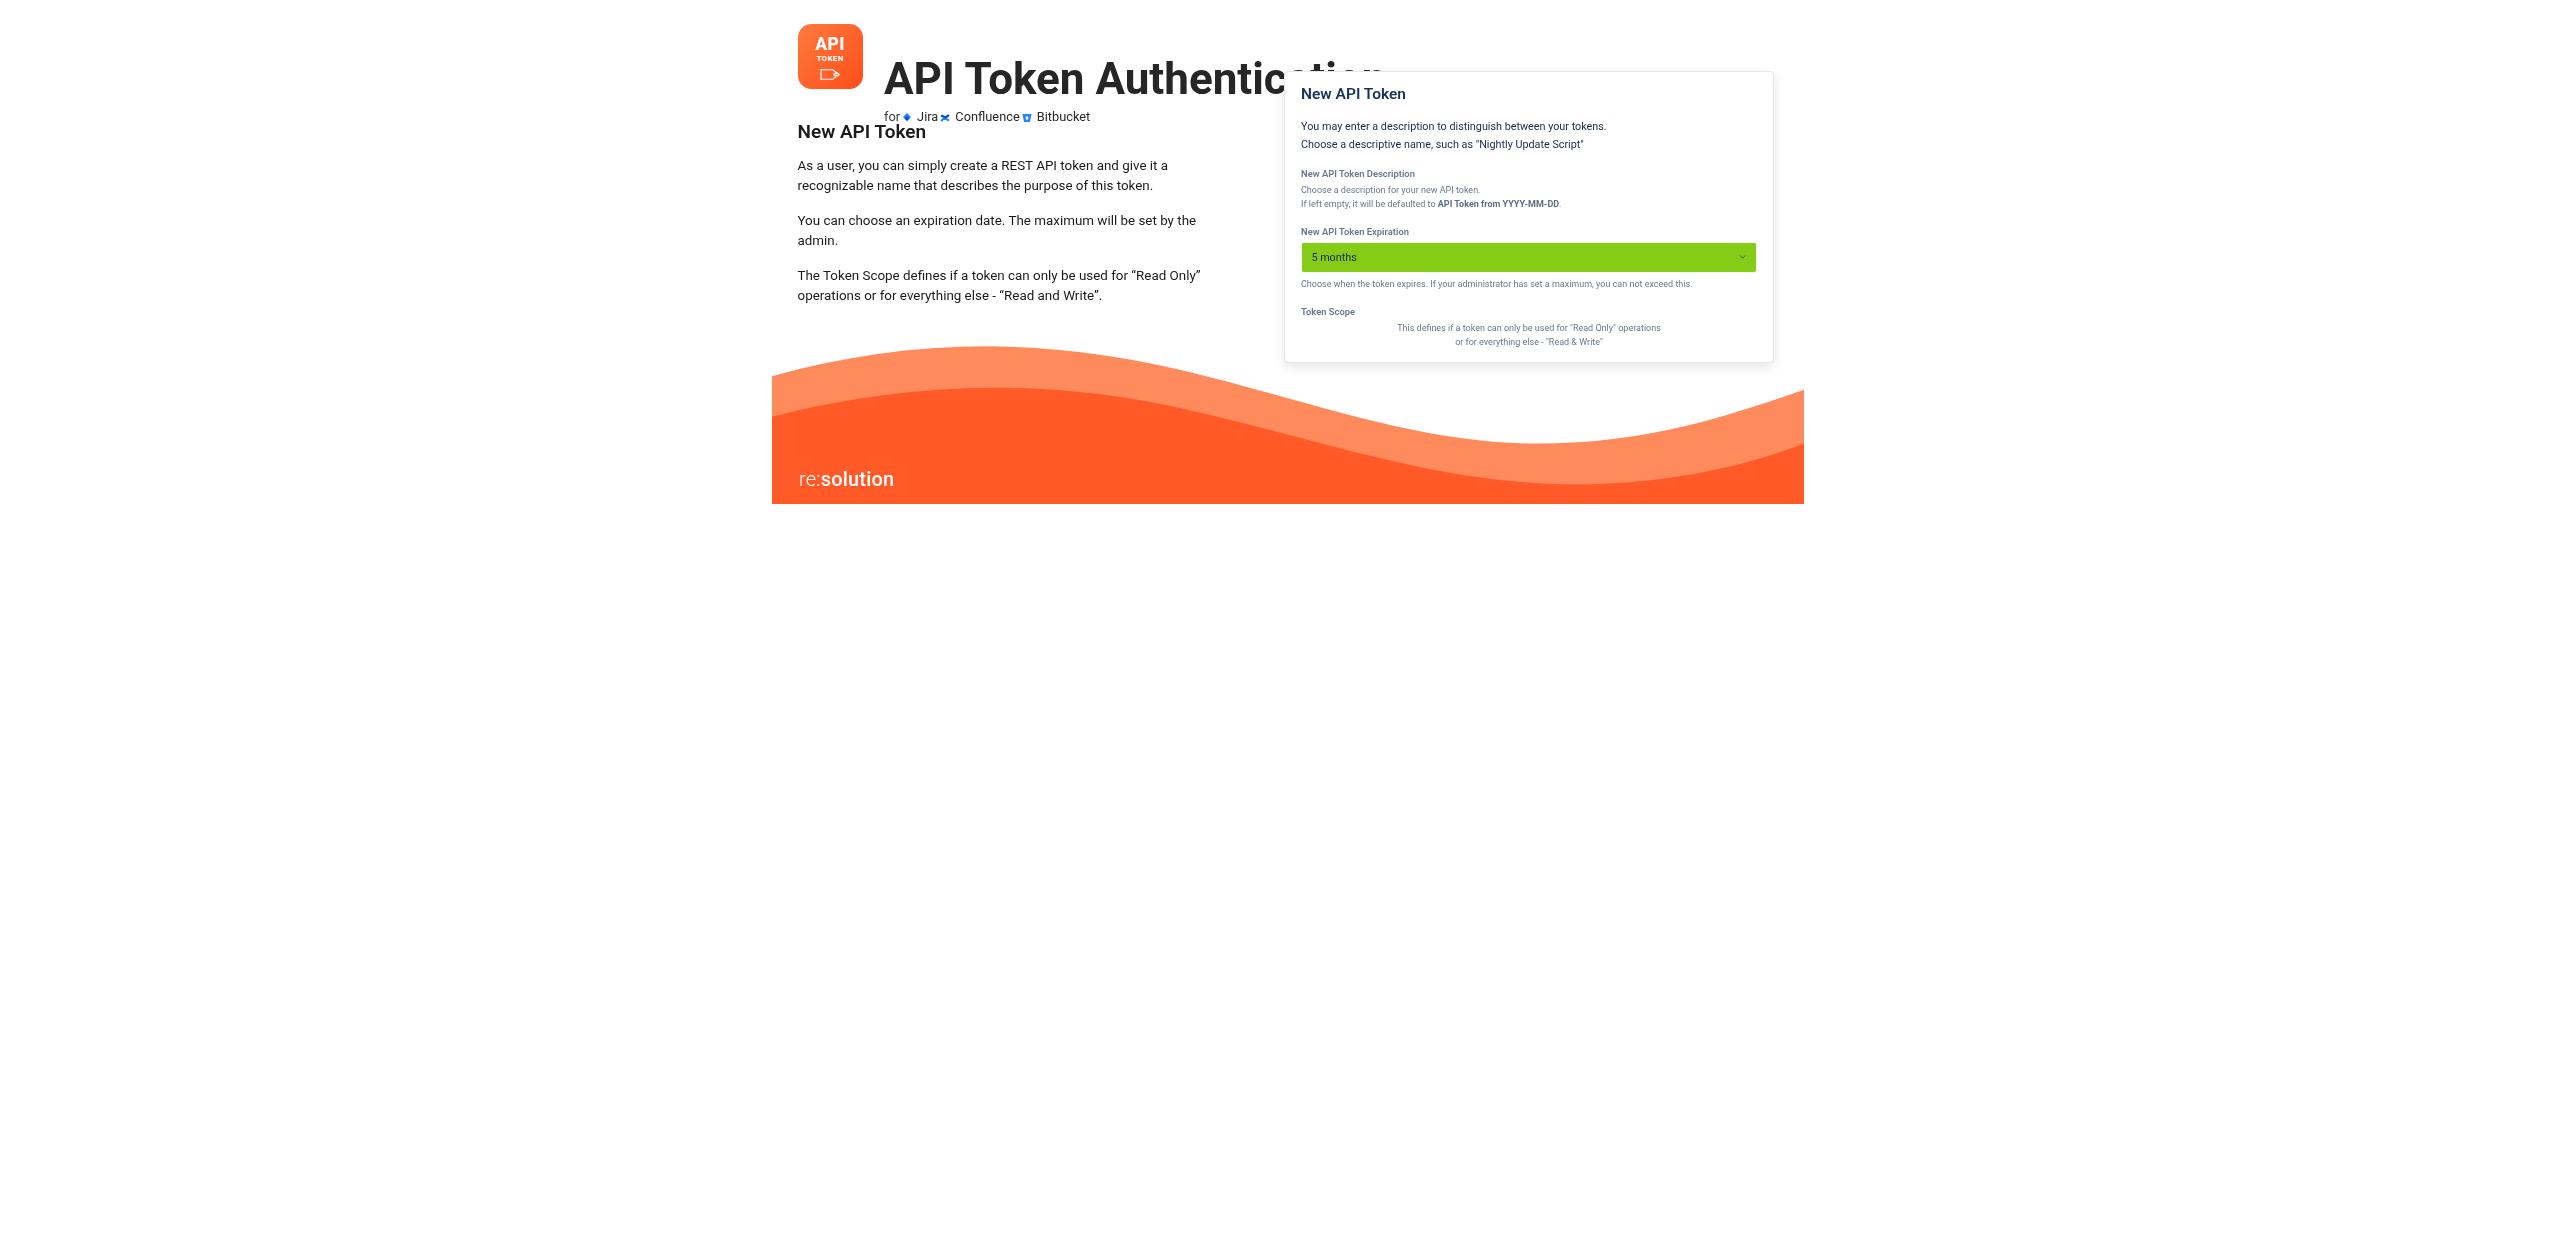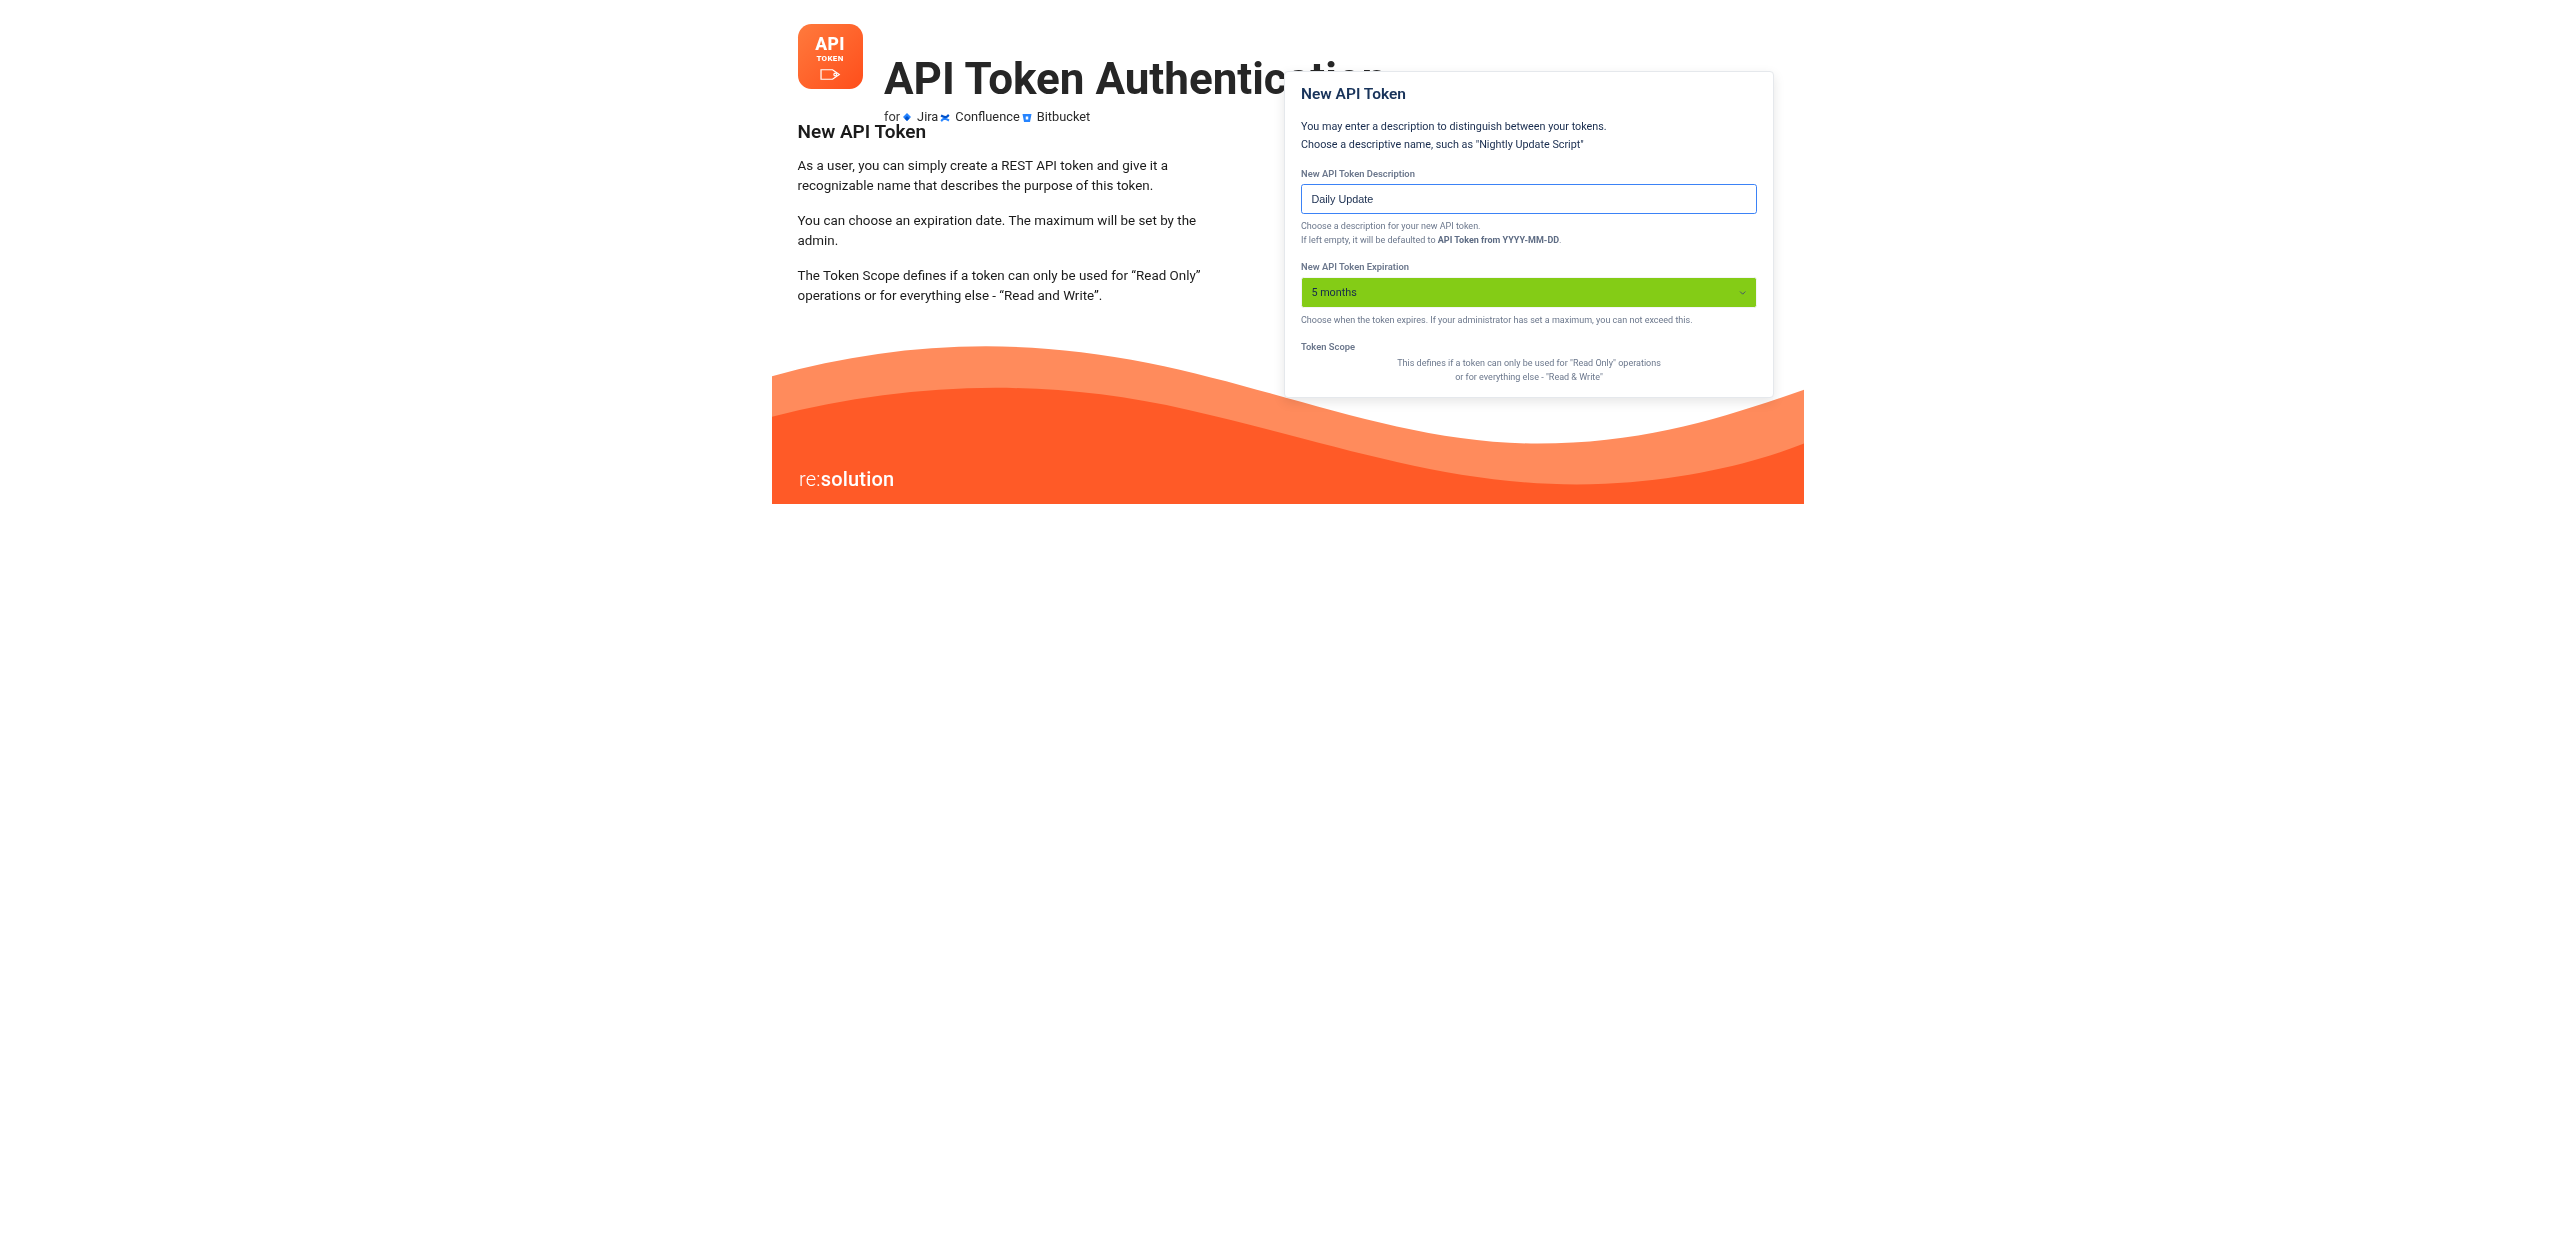--- a/index.html
+++ b/index.html
@@ -243,21 +243,20 @@
   </div>
 
   <div class="panel">
     <div class="panel-title">New API Token</div>
     <div class="panel-intro">
       <span>You may enter a description to distinguish between your tokens.</span><br>
       <span>Choose a descriptive name, such as "Nightly Update Script"</span>
     </div>
 
     <div class="field-label">New API Token Description</div>
-    <input class="text-input" type="text" value="Daily Update" style="">
     <div class="hint">
       <span>Choose a description for your new API token.</span><br>
       <span>If left empty, it will be defaulted to </span><span class="bold">API Token from YYYY-MM-DD</span><span>.</span>
     </div>
 
     <div class="field-label">New API Token Expiration</div>
     <div class="select-wrap">
       <div class="select-box">
         <span>5 months</span>
       </div>

